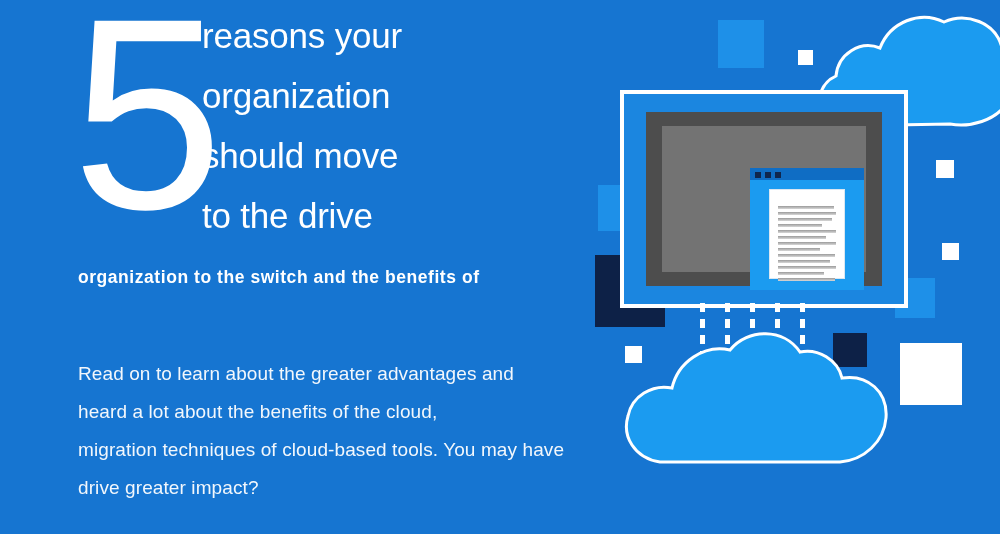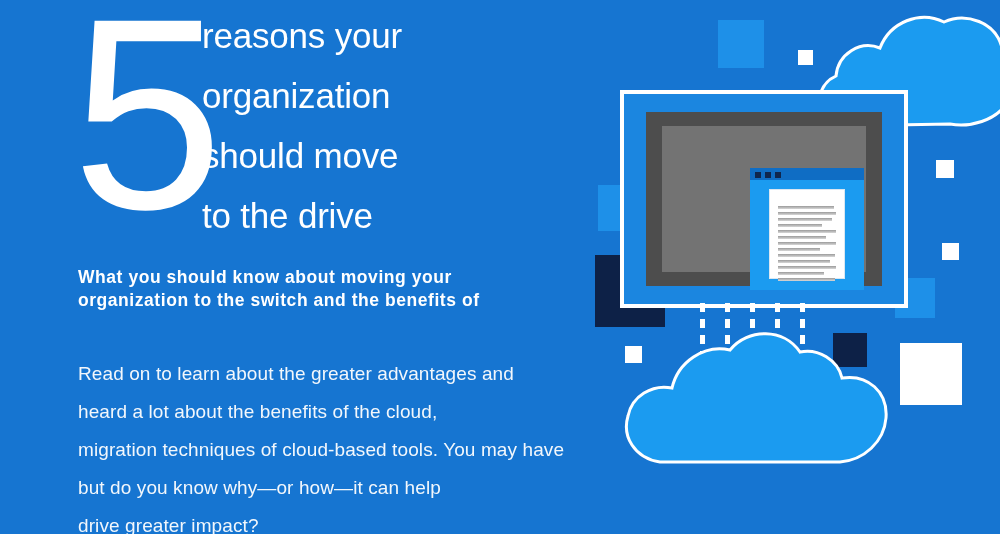--- a/index.html
+++ b/index.html
@@ -84,29 +84,27 @@
       <div class="big-number">5</div>
       <div class="headline-lines">
         <div>reasons your</div>
         <div>organization</div>
         <div>should move</div>
         <div>to the drive</div>
       </div>
     </div>
 
     <div class="subhead">
-      <div>What you should know about moving your</div>
       <div>organization to the switch and the benefits of</div>
     </div>
 
     <div class="body-copy">
       <div>Read on to learn about the greater advantages and</div>
       <div>heard a lot about the benefits of the cloud,</div>
       <div>migration techniques of cloud-based tools. You may have</div>
-      <div>but do you know why—or how—it can help</div>
       <div>drive greater impact?</div>
     </div>
   </div>
 
   <div class="art">
 
     <div class="sq sq-lightblue" style="left:178px;top:20px;width:46px;height:48px;"></div>
     <div class="sq sq-white" style="left:258px;top:50px;width:15px;height:15px;"></div>
 
     <svg class="cloud-svg" style="left:280px;top:4px;" width="200" height="136" viewBox="0 0 200 136">

